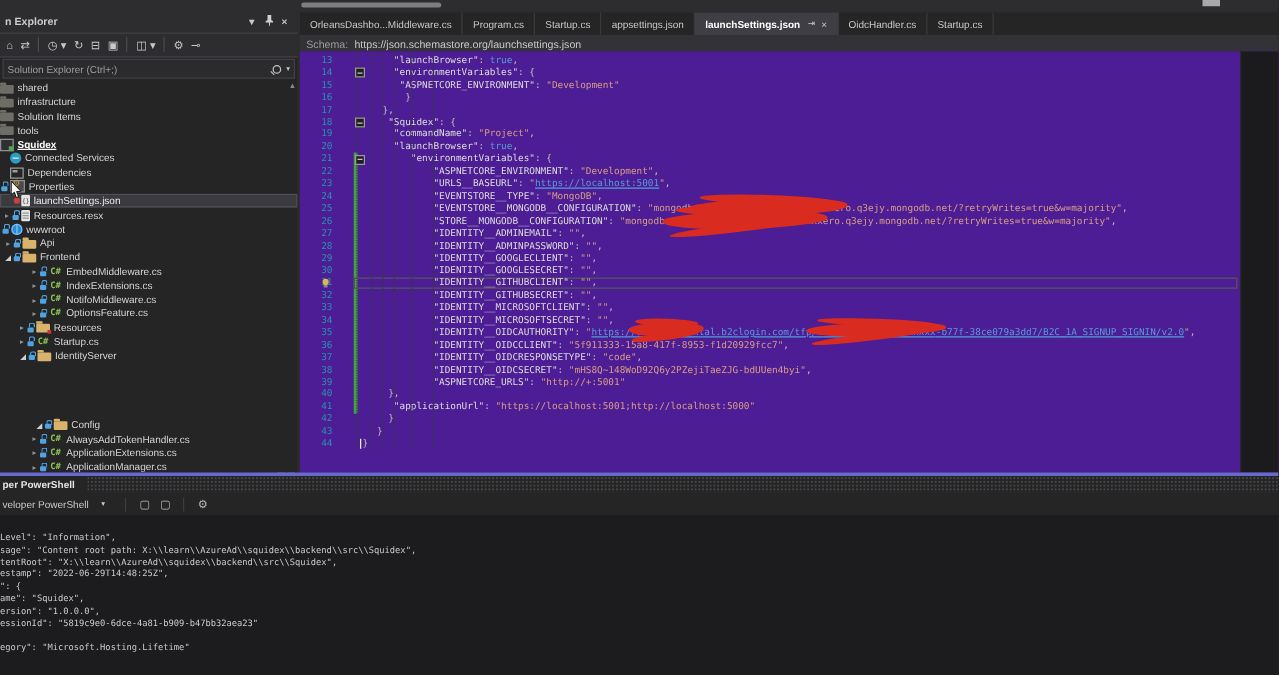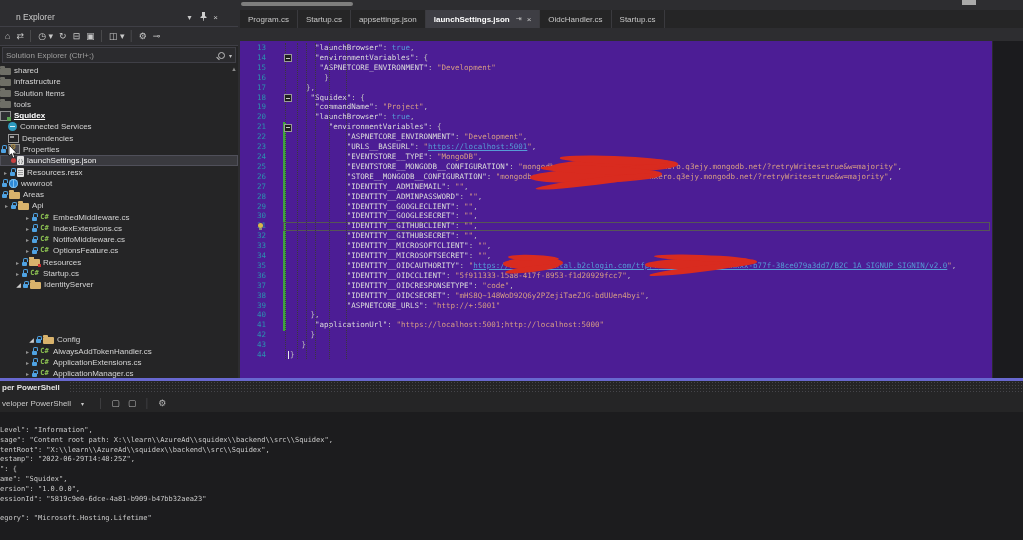--- a/index.html
+++ b/index.html
@@ -3,21 +3,21 @@
 <meta charset="utf-8">
 <style>
   html,body{margin:0;padding:0;background:#171717;}
   #root{position:relative;width:1023px;height:540px;background:#2D2D30;overflow:hidden;
         font-family:"Liberation Sans",sans-serif;cursor:default;}
   
   .top-frag{position:absolute;left:241px;top:2px;width:112px;height:4px;background:#7E7E7E;border-radius:2px;}
   .top-box{position:absolute;left:962px;top:0;width:14px;height:5px;background:#A9A9A9;}
   
   #left{position:absolute;left:0;top:8px;width:238px;height:371px;background:#252526;border-right:2px solid #2D2D30;}
-  .se-title{height:18px;display:flex;align-items:center;padding:0 16px;color:#CCCCCC;font-size:8.5px;background:#2D2D30;}
+  .se-title{height:18px;display:flex;align-items:center;padding:0 4px;color:#CCCCCC;font-size:8.5px;background:#2D2D30;font-weight:bold;}
   .se-title .sp{flex:1;}
   .wicon{color:#C8C8C8;font-size:8px;width:13px;text-align:center;}
   .se-toolbar{height:18px;display:flex;align-items:center;background:#2D2D30;border-top:1px solid #3F3F46;border-bottom:1px solid #3F3F46;padding-left:2px;}
   .tbi{color:#C8C8C8;font-size:9px;padding:0 3px;line-height:16px;}
   .tbi.sep{color:#555558;font-size:10px;padding:0 1px;}
   .se-search{height:14px;margin:1px 2px;background:#2B2B2E;border:1px solid #3F3F46;display:flex;align-items:center;color:#9E9E9E;font-size:8px;padding:0 3px;}
   .se-search .ph{flex:1;}
   .mag{width:5px;height:5px;border:1px solid #C0C0C0;border-radius:50%;position:relative;margin-right:4px;}
   .mag::after{content:"";position:absolute;left:-3px;top:5px;width:4px;height:1px;background:#C0C0C0;transform:rotate(45deg);}
   #tree{position:relative;height:322px;overflow:hidden;padding-top:1px;}
@@ -186,30 +186,31 @@
           <span class="arr">▸</span>
           <span class="lk"></span>
           <span class="ic ic-resx"></span>
           <span class="lbl">Resources.resx</span>
         </div>
         <div class="trow" style="padding-left: 1px;">
           <span class="lk"></span>
           <span class="ic ic-globe"></span>
           <span class="lbl">wwwroot</span>
         </div>
-        <div class="trow" style="padding-left: 1px;">
-          <span class="lk"></span>
-          <span class="ic ic-fold"></span>
-          <span class="lbl">Areas</span>
-        </div>
         <div class="trow" style="padding-left: 3px;">
           <span class="arr">▸</span>
           <span class="lk"></span>
           <span class="ic ic-fold"></span>
           <span class="lbl">Api</span>
+        </div>
+        <div class="trow" style="padding-left: 3px;">
+          <span class="arr e">◢</span>
+          <span class="lk"></span>
+          <span class="ic ic-fold"></span>
+          <span class="lbl">Frontend</span>
         </div>
         <div class="trow" style="padding-left: 24px;">
           <span class="arr">▸</span>
           <span class="lk"></span>
           <span class="ic ic-cs">C#</span>
           <span class="lbl">EmbedMiddleware.cs</span>
         </div>
         <div class="trow" style="padding-left: 24px;">
           <span class="arr">▸</span>
           <span class="lk"></span>
@@ -285,20 +286,23 @@
         <div class="trow" style="padding-left: 24px;">
           <span class="arr">▸</span>
           <span class="lk"></span>
           <span class="ic ic-cs">C#</span>
           <span class="lbl">IdentityServerConfiguration.cs</span>
         </div>
       </div>
   </div>
 
   <div id="tabbar">
+      <div class="tab">
+        <span>OrleansDashbo...Middleware.cs</span>
+      </div>
       <div class="tab">
         <span>Program.cs</span>
       </div>
       <div class="tab">
         <span>Startup.cs</span>
       </div>
       <div class="tab">
         <span>appsettings.json</span>
       </div>
       <div class="tab act">
@@ -306,20 +310,24 @@
         <span class="tico">⇥</span>
         <span class="tx">×</span>
       </div>
       <div class="tab">
         <span>OidcHandler.cs</span>
       </div>
       <div class="tab">
         <span>Startup.cs</span>
       </div>
     </div>
+  <div id="schemabar">
+    <span class="sl1">Schema:</span>
+    <span class="sl2">https://json.schemastore.org/launchsettings.json</span>
+  </div>
   <div id="code">
     <div id="gutter">
         <div class="gn">13</div>
         <div class="gn">14</div>
         <div class="gn">15</div>
         <div class="gn">16</div>
         <div class="gn">17</div>
         <div class="gn">18</div>
         <div class="gn">19</div>
         <div class="gn">20</div>

